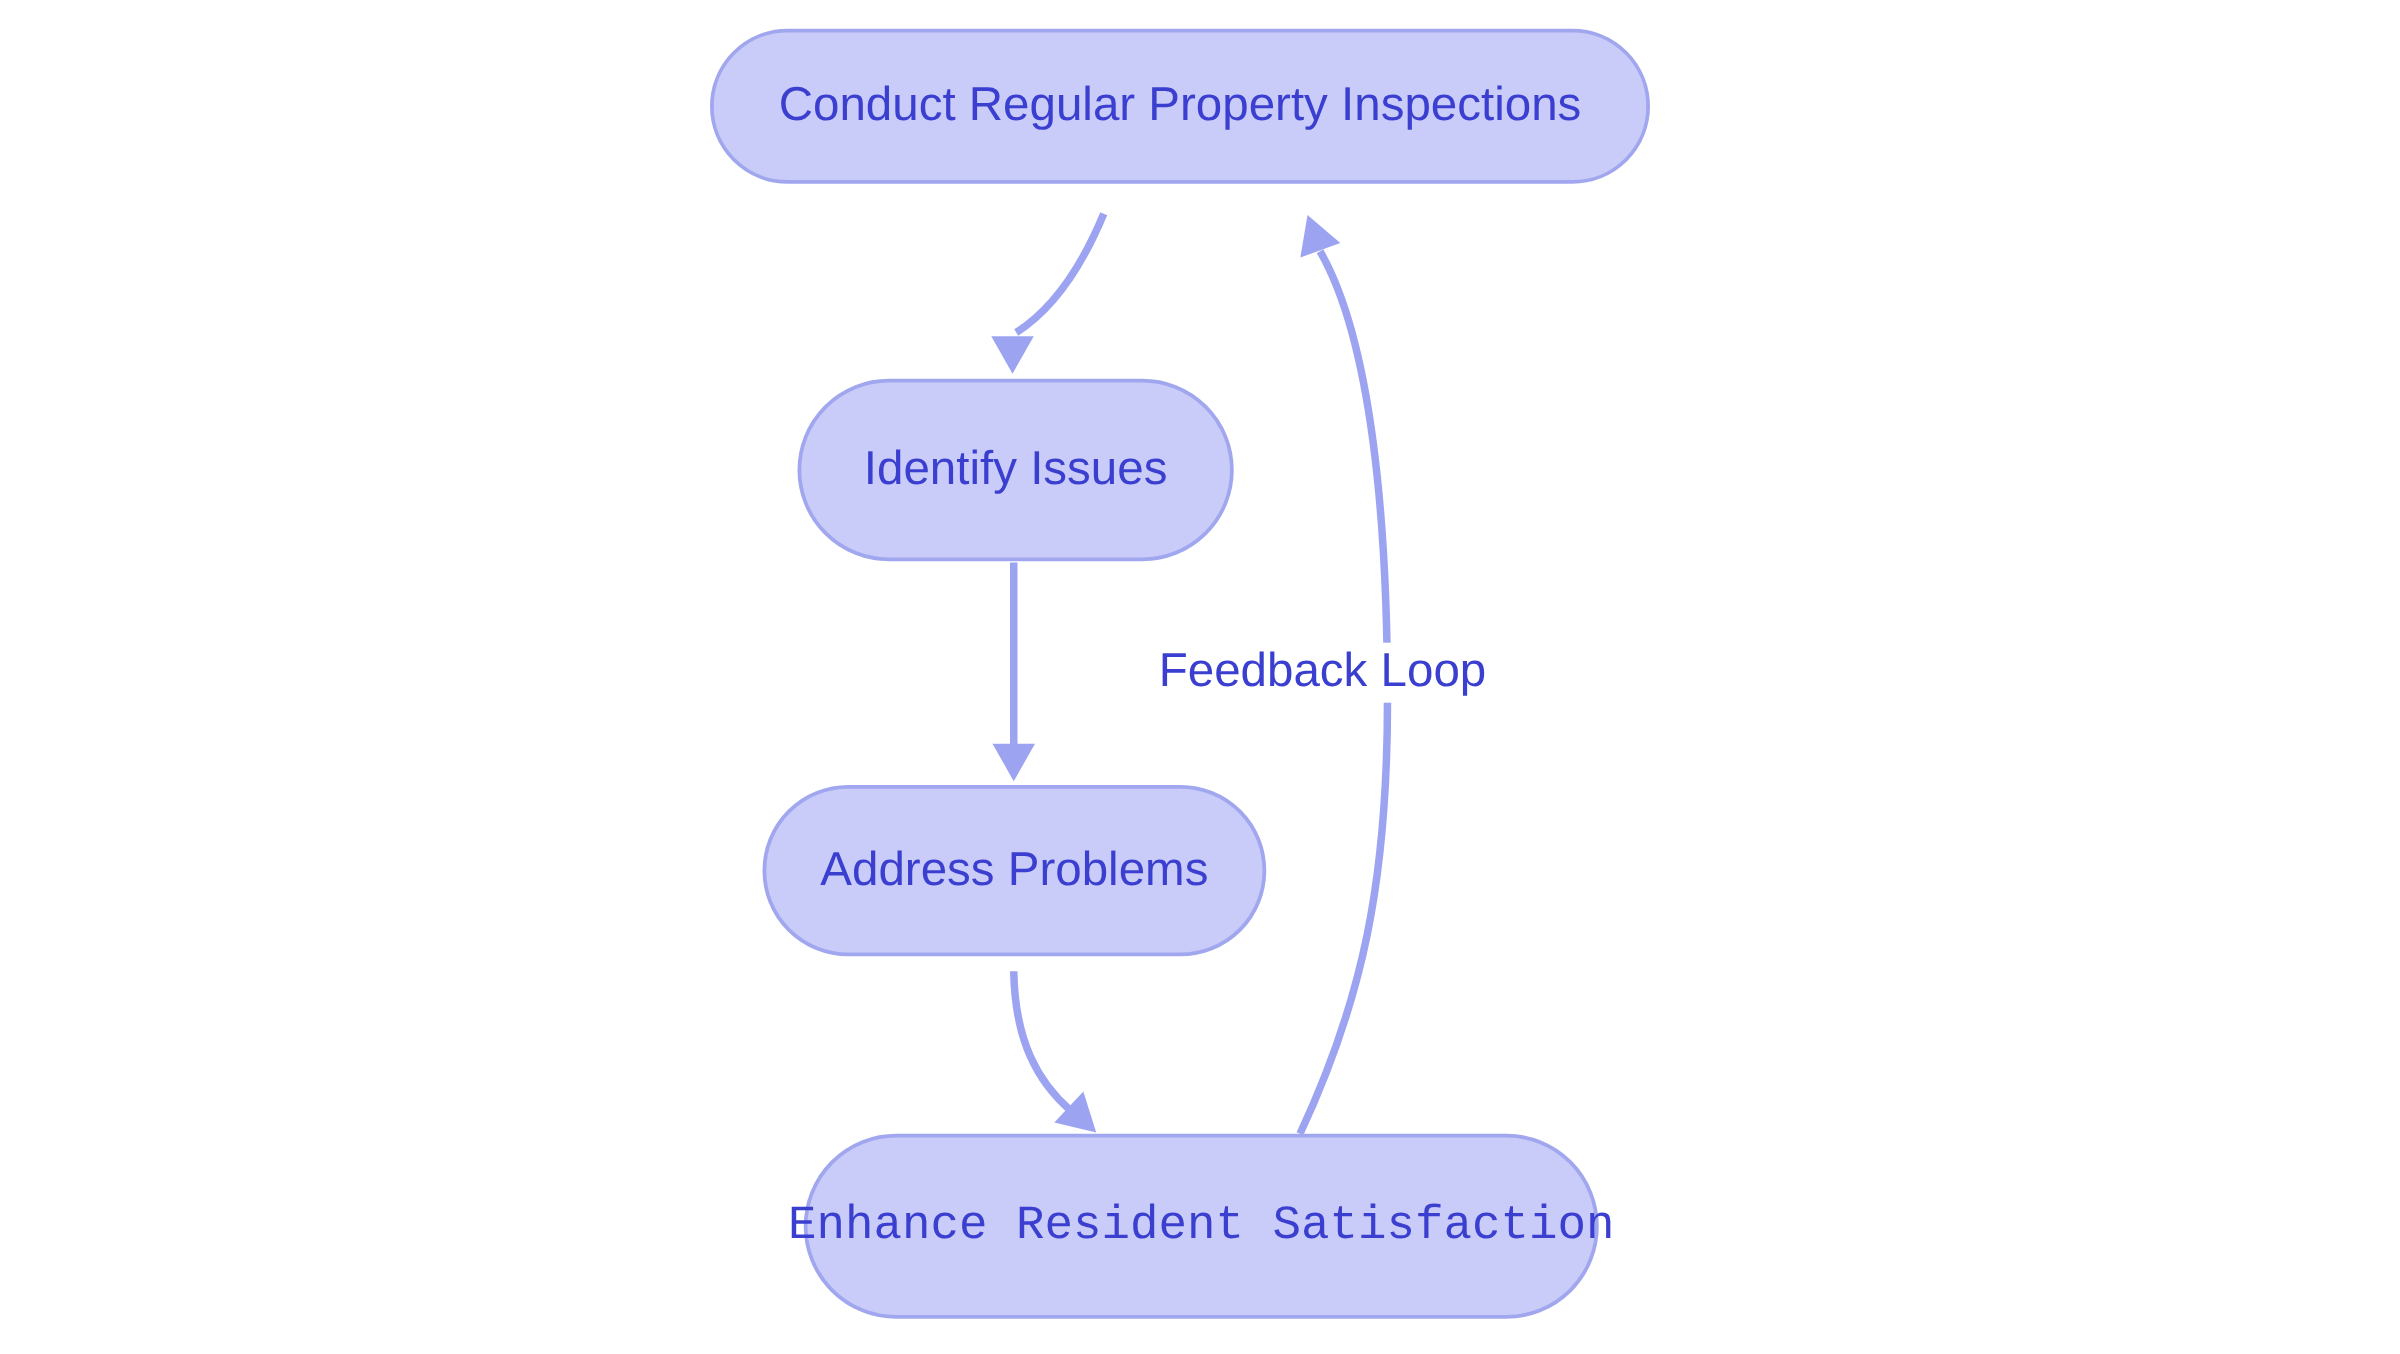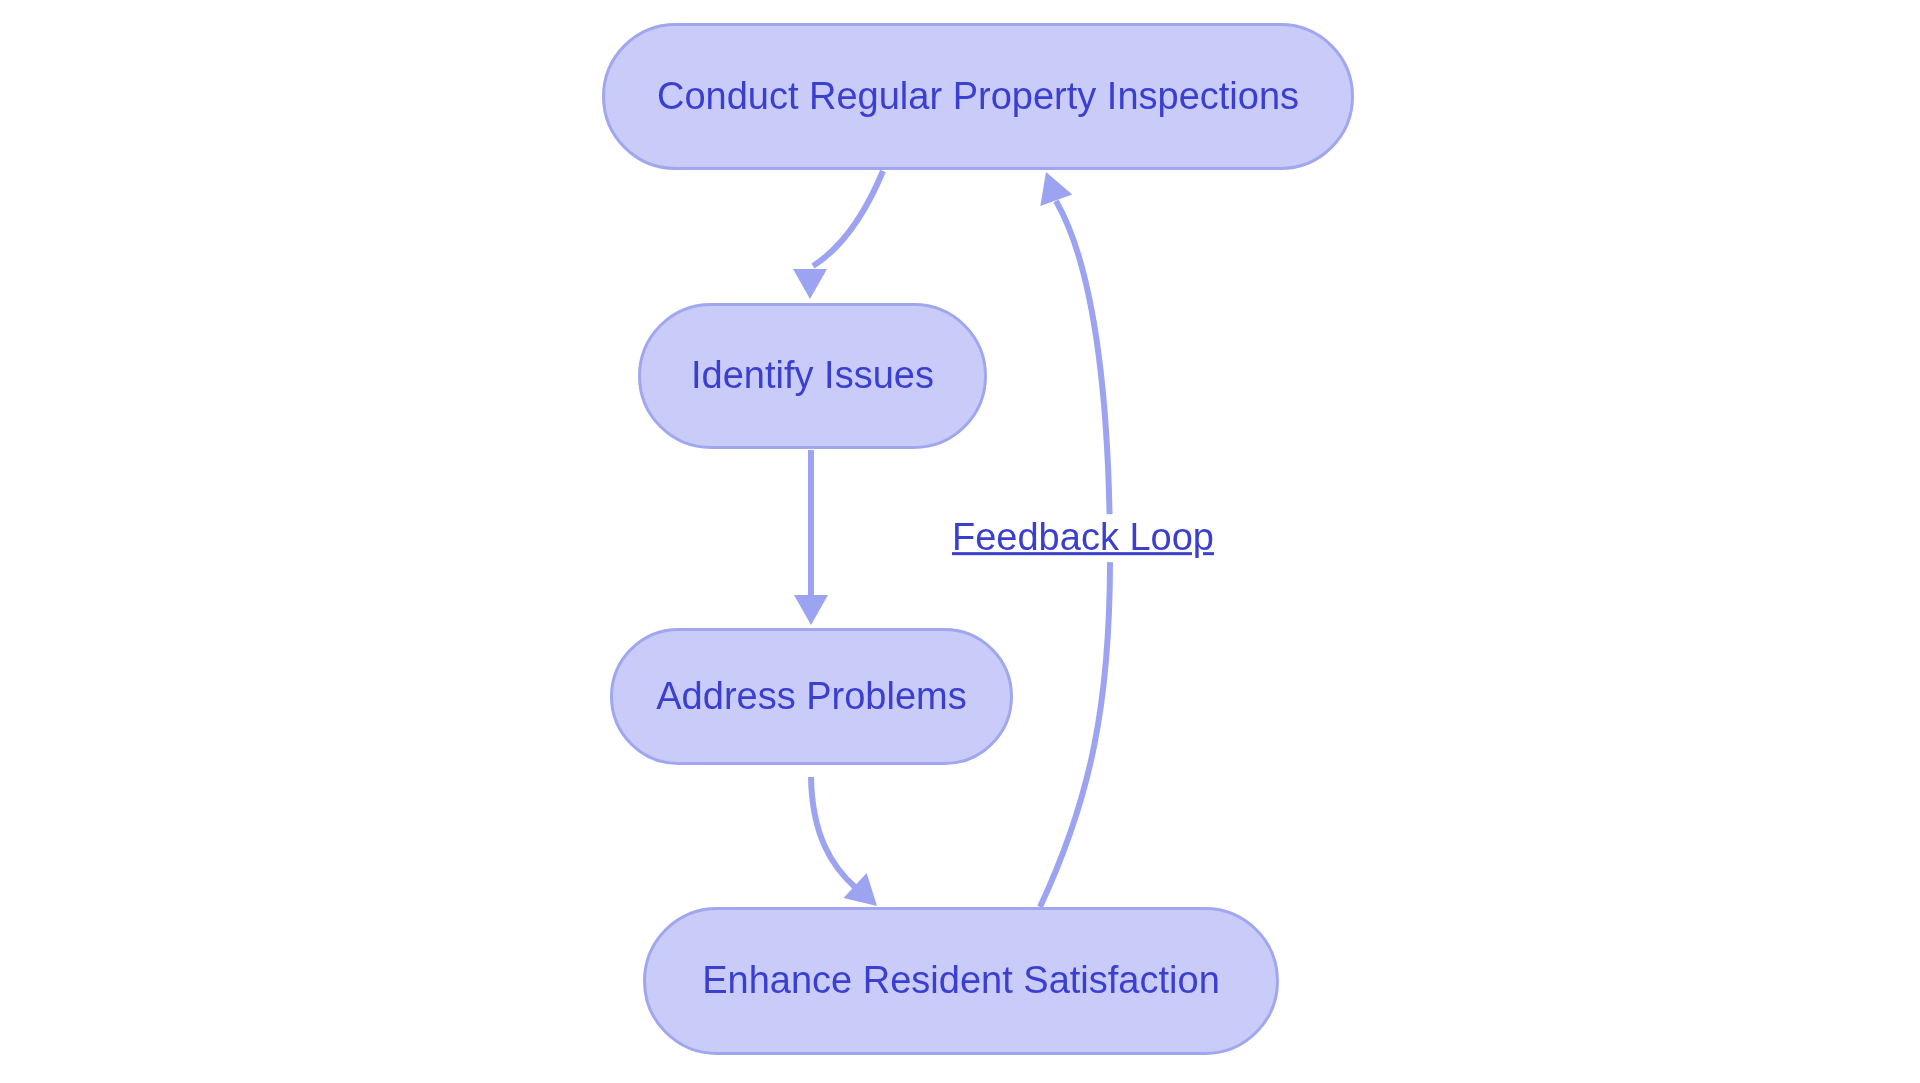--- a/index.html
+++ b/index.html
@@ -66,29 +66,29 @@
       <path d="M 883 171 C 861 224, 835 252, 813 266" class="edge-path"></path>
       <polygon points="0,0 -17,-30 17,-30" class="arrowhead" transform="translate(810,299) rotate(0)"></polygon>
       <path d="M 811 450 L 811 596" class="edge-path"></path>
       <polygon points="0,0 -17,-30 17,-30" class="arrowhead" transform="translate(811,625) rotate(0)"></polygon>
       <path d="M 811 777 C 812 834, 831 866, 856 888" class="edge-path"></path>
       <polygon points="0,0 -17,-30 17,-30" class="arrowhead" transform="translate(877,906) rotate(-47)"></polygon>
       <path d="M 1040 907 C 1090 800, 1110 705, 1110 560 C 1110 415, 1097 272, 1056 201" class="edge-path"></path>
       <polygon points="0,0 -17,-30 17,-30" class="arrowhead" transform="translate(1046,172) rotate(160)"></polygon>
     </svg>
   <div id="nodeLayer">
-      <div class="node" style="left: 602px; top: 23px; width: 752px; height: 147px;">
+      <div class="node" style="left: 568px; top: 23px; width: 752px; height: 124px;">
         <span>Conduct Regular Property Inspections</span>
       </div>
       <div class="node" style="left: 638px; top: 303px; width: 349px; height: 146px; text-align: right;">
         <span>Identify Issues</span>
       </div>
       <div class="node" style="left: 610px; top: 628px; width: 403px; height: 137px;">
         <span>Address Problems</span>
       </div>
-      <div class="node" style="left: 643px; top: 907px; width: 636px; height: 148px;">
+      <div class="node" style="left: 643px; top: 907px; width: 636px; height: 148px; font-family: Liberation Mono, monospace;">
         <span>Enhance Resident Satisfaction</span>
       </div>
     </div>
   <div id="labelLayer">
-      <div class="edge-label" style="left: 1083px; top: 538px; text-decoration: underline;">Feedback Loop</div>
+      <div class="edge-label" style="left: 1058px; top: 538px;">Feedback Loop</div>
     </div>
 </div>
 
 </body></html>

